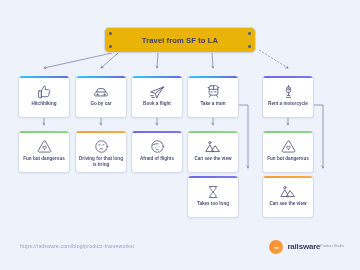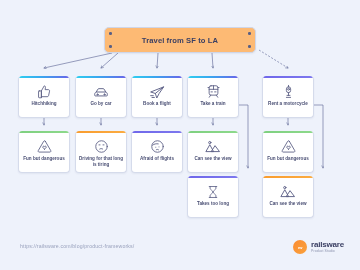--- a/index.html
+++ b/index.html
@@ -12,21 +12,21 @@
   }
   #canvas { position: absolute; inset: 0; }
 
   svg.wires { position: absolute; left: 0; top: 0; width: 360px; height: 270px; pointer-events: none; }
 
   
   .root-node {
     position: absolute;
     left: 104px; top: 27px;
     width: 152px; height: 26px;
-    background: #fdba74;
+    background: #eab308;
     border: 1px solid #cfd6e8;
     border-radius: 5px;
     display: flex; align-items: center; justify-content: center;
     box-shadow: 0 1px 2px rgba(60,70,120,.07);
   }
   .root-title {
     font-size: 7.6px; font-weight: bold; color: #3a3f63; letter-spacing: .1px;
   }
   .handle {
     position: absolute; width: 2.6px; height: 2.6px;
@@ -78,21 +78,21 @@
   .logo-wrap {
     position: absolute; right: 16px; top: 240px;
     display: flex; align-items: center; gap: 4px;
   }
   .logo-mark {
     width: 14px; height: 14px; border-radius: 50%;
     background: linear-gradient(135deg,#fb8c32,#f9a13c);
     display:flex; align-items:center; justify-content:center;
   }
   .logo-mark span { font-size: 4px; color:#fff; font-weight:bold; letter-spacing:-.2px;}
-  .logo-txt { display:flex; flex-direction:column; line-height:1; }
+  .logo-txt { display:flex; flex-direction:row; line-height:1; }
   .logo-name { font-size: 8px; font-weight: bold; color:#3a3f63; letter-spacing:-.2px; }
   .logo-sub { font-size: 3.4px; color:#8b92ad; margin-top:1.5px; letter-spacing:.1px;}
 </style>
 </head>
 <body>
 
 <div id="canvas">
 
   <svg class="wires" viewBox="0 0 360 270">
     <defs>

